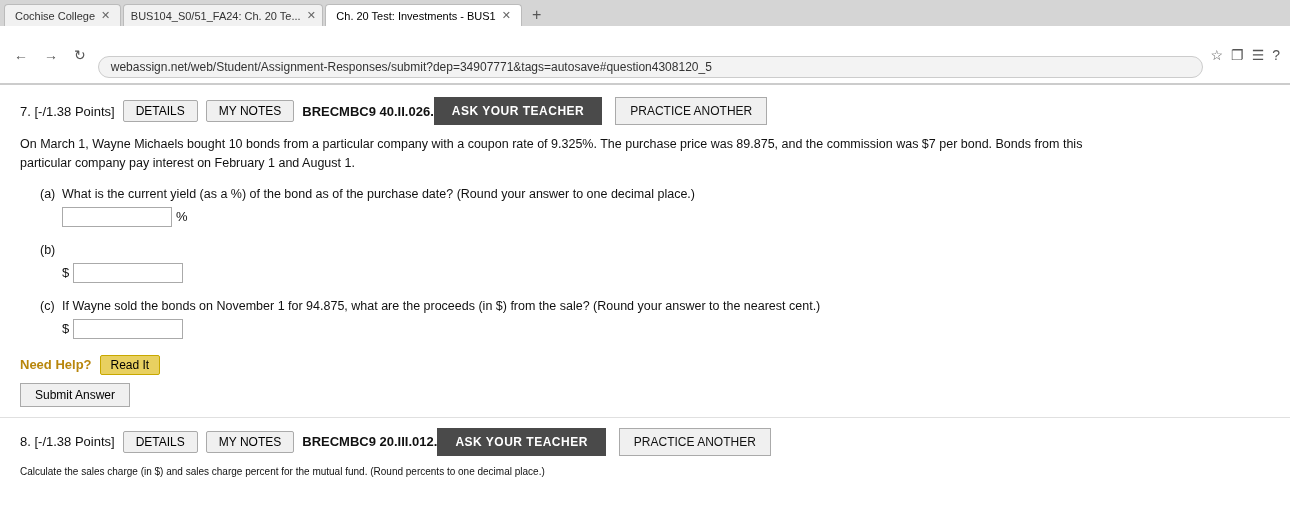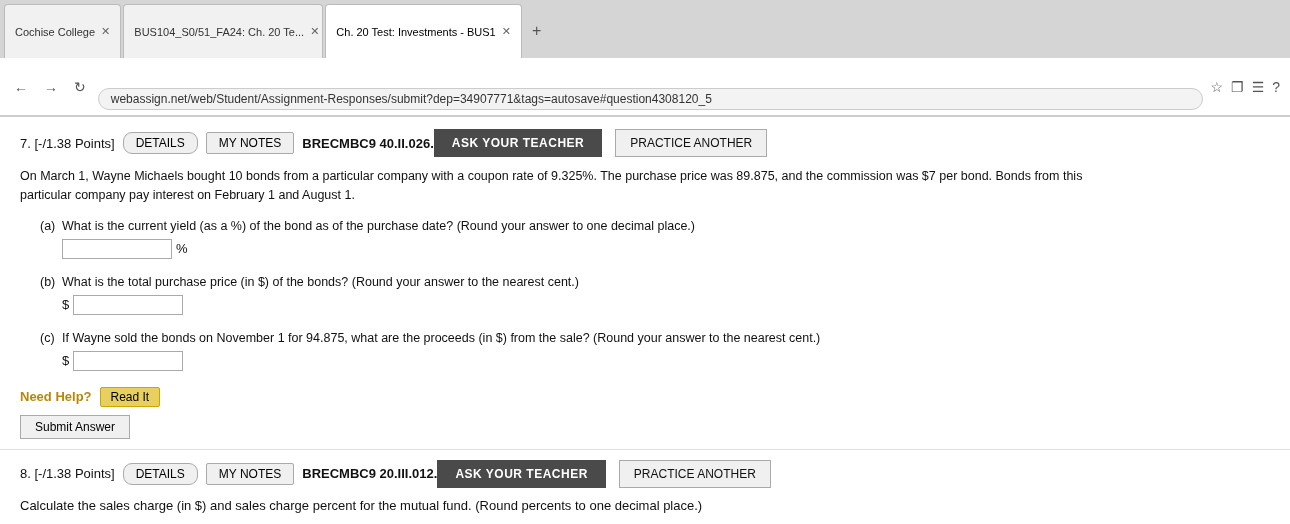--- a/index.html
+++ b/index.html
@@ -20,29 +20,30 @@
       padding: 4px 4px 0 4px;
       gap: 2px;
     }
     .tab {
       display: flex;
       align-items: center;
       background: #f1f1f1;
       border: 1px solid #bbb;
       border-bottom: none;
       border-radius: 4px 4px 0 0;
-      padding: 20px 10px;
+      padding: 4px 10px;
       font-size: 11px;
       max-width: 200px;
       white-space: nowrap;
       overflow: hidden;
       text-overflow: ellipsis;
       color: #333;
       cursor: pointer;
       position: relative;
+      justify-content: center;
     }
     .tab.active {
       background: #fff;
       color: #000;
       font-weight: 500;
       z-index: 2;
     }
     .tab .tab-close {
       margin-left: 6px;
       font-size: 11px;
@@ -118,21 +119,21 @@
       font-size: 13px;
       font-weight: normal;
       color: #111;
     }
     .btn-details {
       border: 1px solid #aaa;
       background: #f0f0f0;
       padding: 3px 12px;
       font-size: 12px;
       cursor: pointer;
-      border-radius: 9px;
+      border-radius: 2px;
     }
     .btn-mynotes {
       border: 1px solid #aaa;
       background: #f0f0f0;
       padding: 3px 12px;
       font-size: 12px;
       cursor: pointer;
       border-radius: 2px;
     }
     .question-code {
@@ -229,21 +230,21 @@
       border: 1px solid #aaa;
       background: #f0f0f0;
       padding: 4px 14px;
       font-size: 12px;
       cursor: pointer;
     }
     .question-block-8 {
       padding: 10px 20px 10px 20px;
     }
     .q8-text {
-      font-size: 13px;
+      font-size: 10px;
       color: #111;
       margin-top: 8px;
     }
   </style>
 </head>
 <body>
 
 <div class="browser-chrome">
 
   <div class="tab-bar">
@@ -301,21 +302,20 @@
       </div>
       <div class="input-row">
         <input class="answer-input" type="text" style="">
         <span class="input-suffix">%</span>
       </div>
     </div>
 
     <div class="sub-question">
       <div class="sub-question-label">
         <span class="sub-q-letter">(b)</span>
-        <span>What is the total purchase price (in $) of the bonds? (Round your answer to the nearest cent.)</span>
       </div>
       <div class="input-row">
         <span class="input-prefix">$</span>
         <input class="answer-input" type="text" style="">
       </div>
     </div>
 
     <div class="sub-question">
       <div class="sub-question-label">
         <span class="sub-q-letter">(c)</span>

